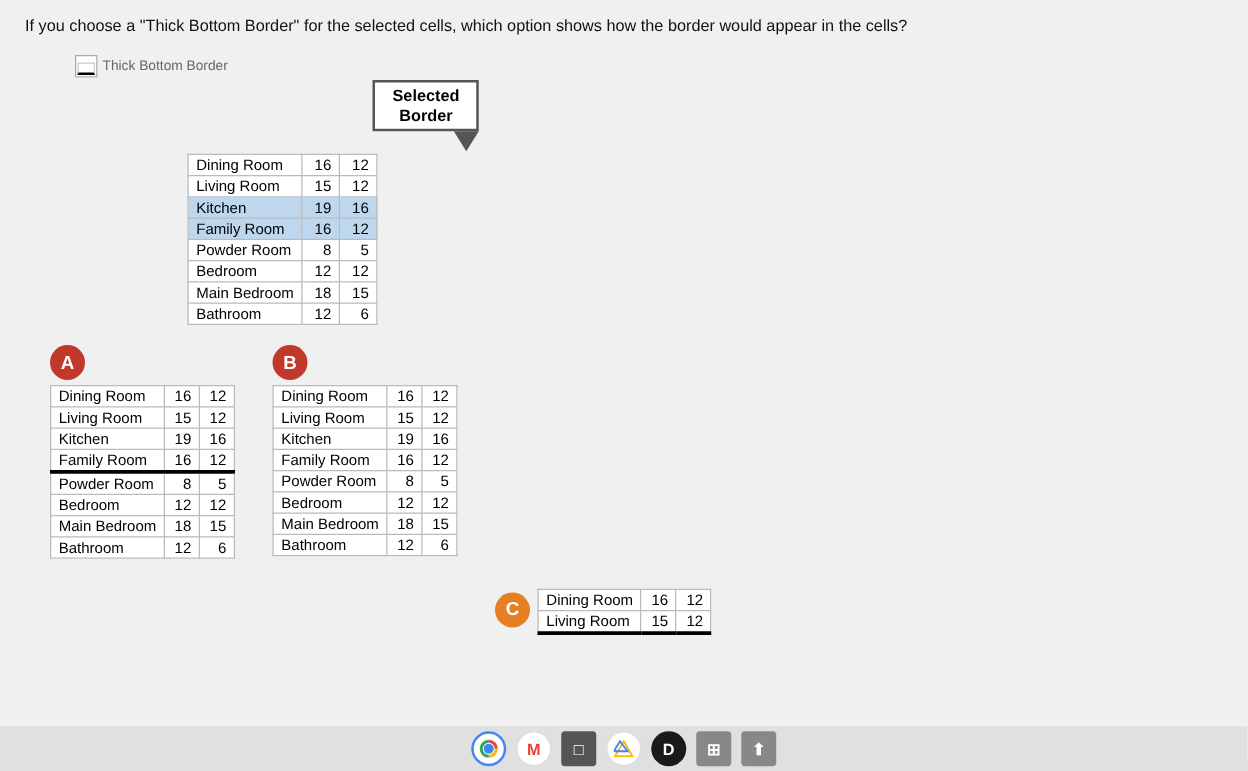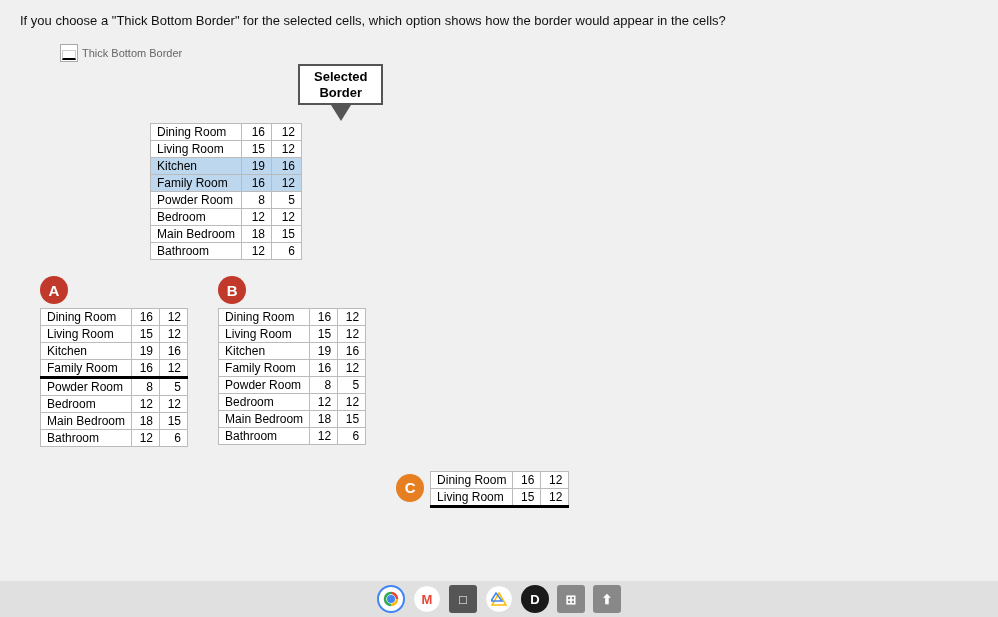--- a/index.html
+++ b/index.html
@@ -139,21 +139,21 @@
 
         <div style="display:flex; flex-direction:row; align-items:center; margin-bottom:2px; font-size:12px; margin-left:-90px;">
           <div style="width:18px;height:18px;border:1px solid #aaa;background:white;margin-right:4px;display:flex;align-items:flex-end;padding:1px;">
             <div style="width:14px;height:10px;border-bottom:2px solid #000;border-top:1px solid #ccc;border-left:1px solid #ccc;border-right:1px solid #ccc;"></div>
           </div>
           <span style="color:#666;font-size:11px;">Thick Bottom Border</span>
         </div>
 
         <div style="position:relative; display:flex; flex-direction:column; align-items:flex-start;">
 
-          <div style="margin-left:148px; display:flex; flex-direction:column; align-items:center; margin-bottom:0;">
+          <div style="margin-left:148px; display:flex; flex-direction:column; align-items:flex-end; margin-bottom:0;">
             <div style="border:2px solid #555;background:white;padding:3px 14px;font-size:13px;font-weight:bold;text-align:center;line-height:1.2;">
               <span>Selected</span><br>
               <span>Border</span>
             </div>
             <div style="width:0;height:0;border-left:10px solid transparent;border-right:10px solid transparent;border-top:16px solid #555;"></div>
           </div>
 
           <table class="spreadsheet" style="margin-top:2px;">
             <tbody>
                 <tr>

